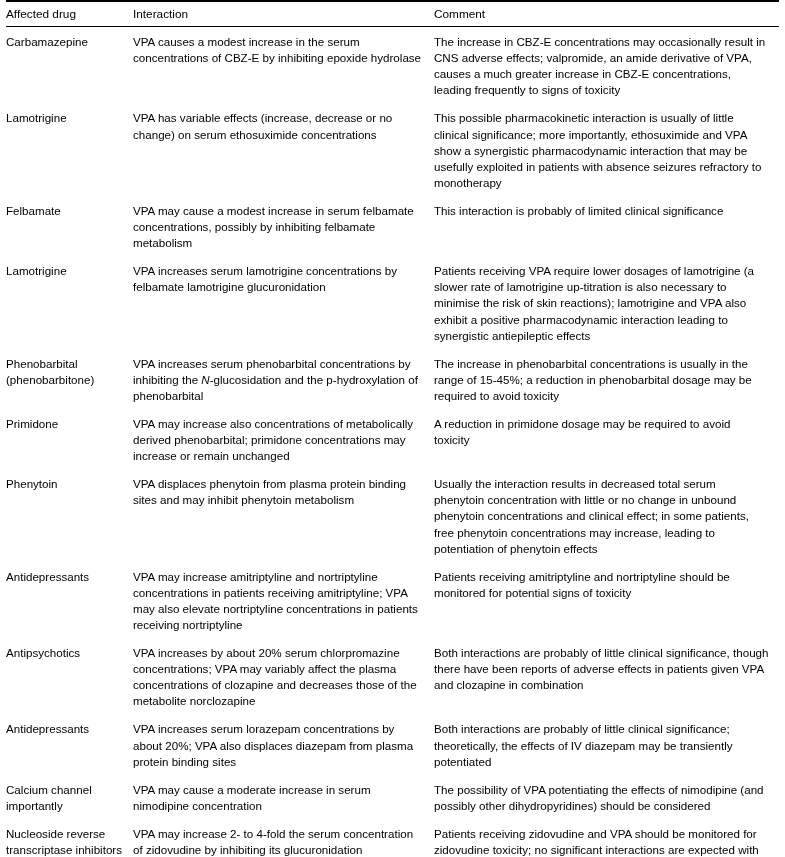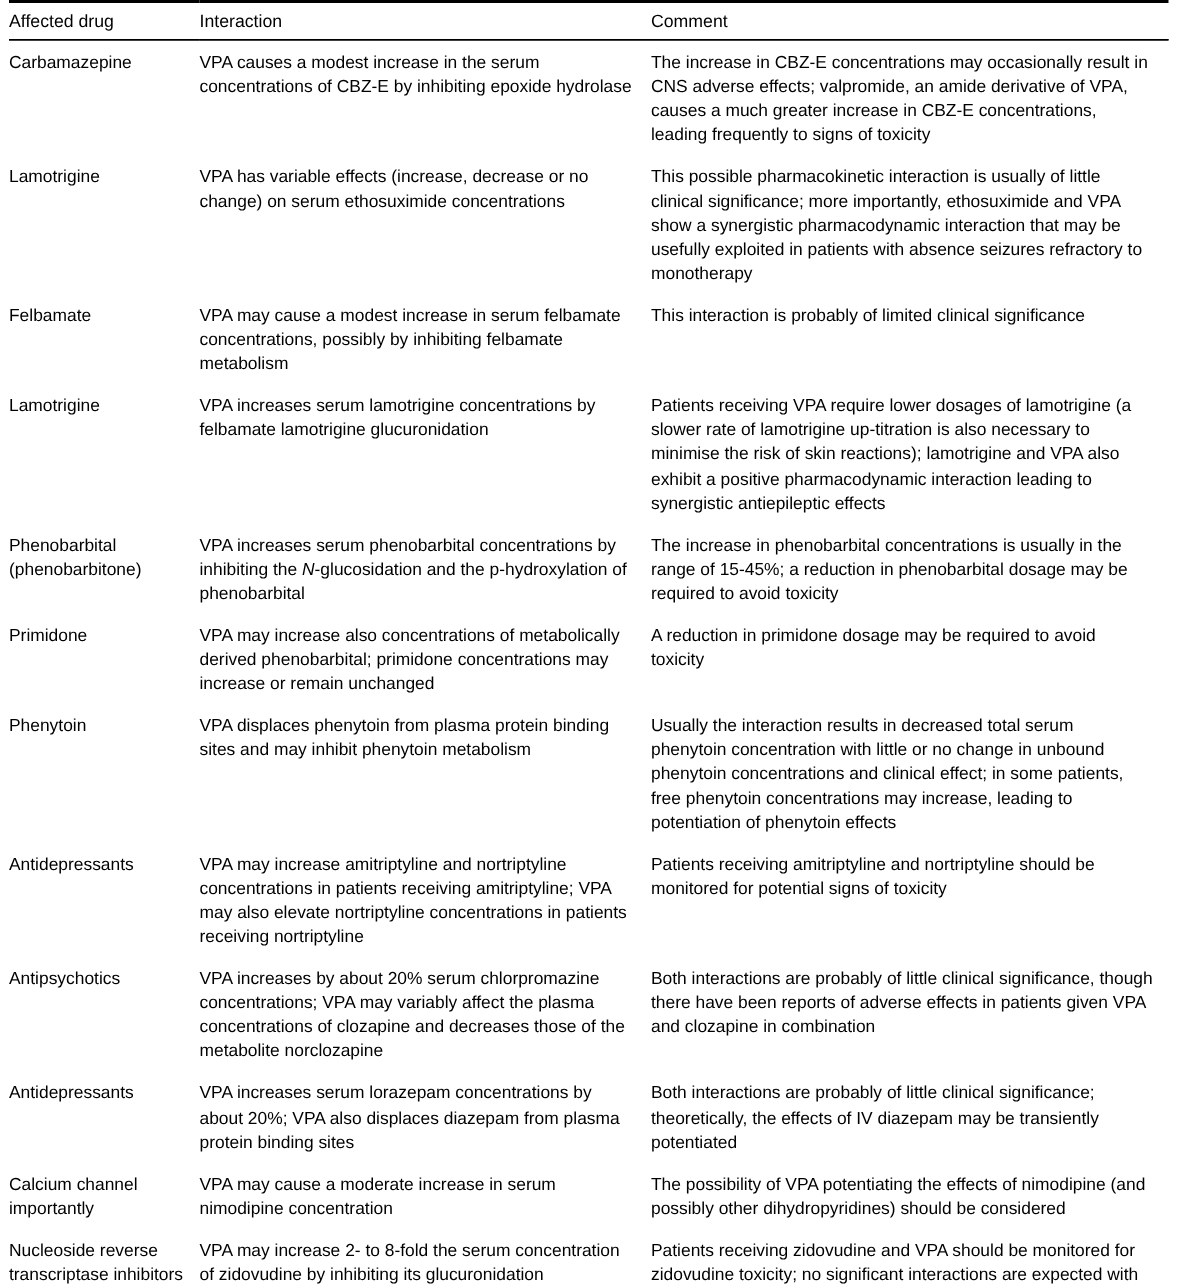--- a/index.html
+++ b/index.html
@@ -198,21 +198,21 @@
             </td>
           <td>
               <p class="cell-p">The possibility of VPA potentiating the effects of nimodipine (and possibly other dihydropyridines) should be considered</p>
             </td>
         </tr>
         <tr>
           <td>
               <p class="cell-p">Nucleoside reverse transcriptase inhibitors</p>
             </td>
           <td>
-              <p class="cell-p">VPA may increase 2- to 8-fold the serum concentration of zidovudine by inhibiting its glucuronidation</p>
+              <p class="cell-p">VPA may increase 2- to 4-fold the serum concentration of zidovudine by inhibiting its glucuronidation</p>
             </td>
           <td>
               <p class="cell-p">Patients receiving zidovudine and VPA should be monitored for zidovudine toxicity; no significant interactions are expected with other nucleoside reverse transcriptase inhibitors (didanosine, lamivudine and zalcitabine)</p>
             </td>
         </tr>
       </tbody>
     </table>
 
   </div>
 </div>

